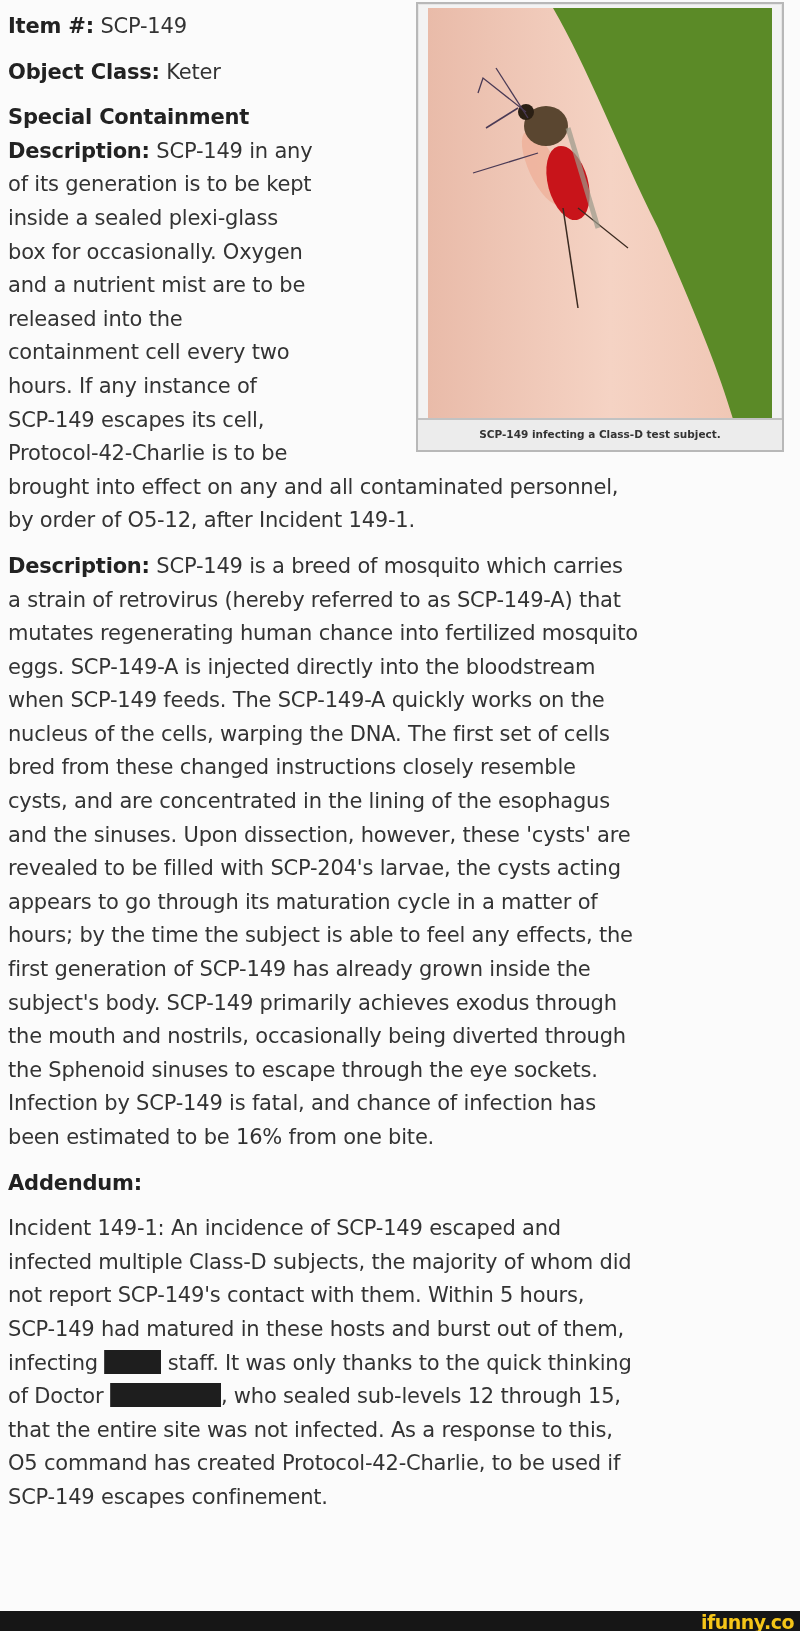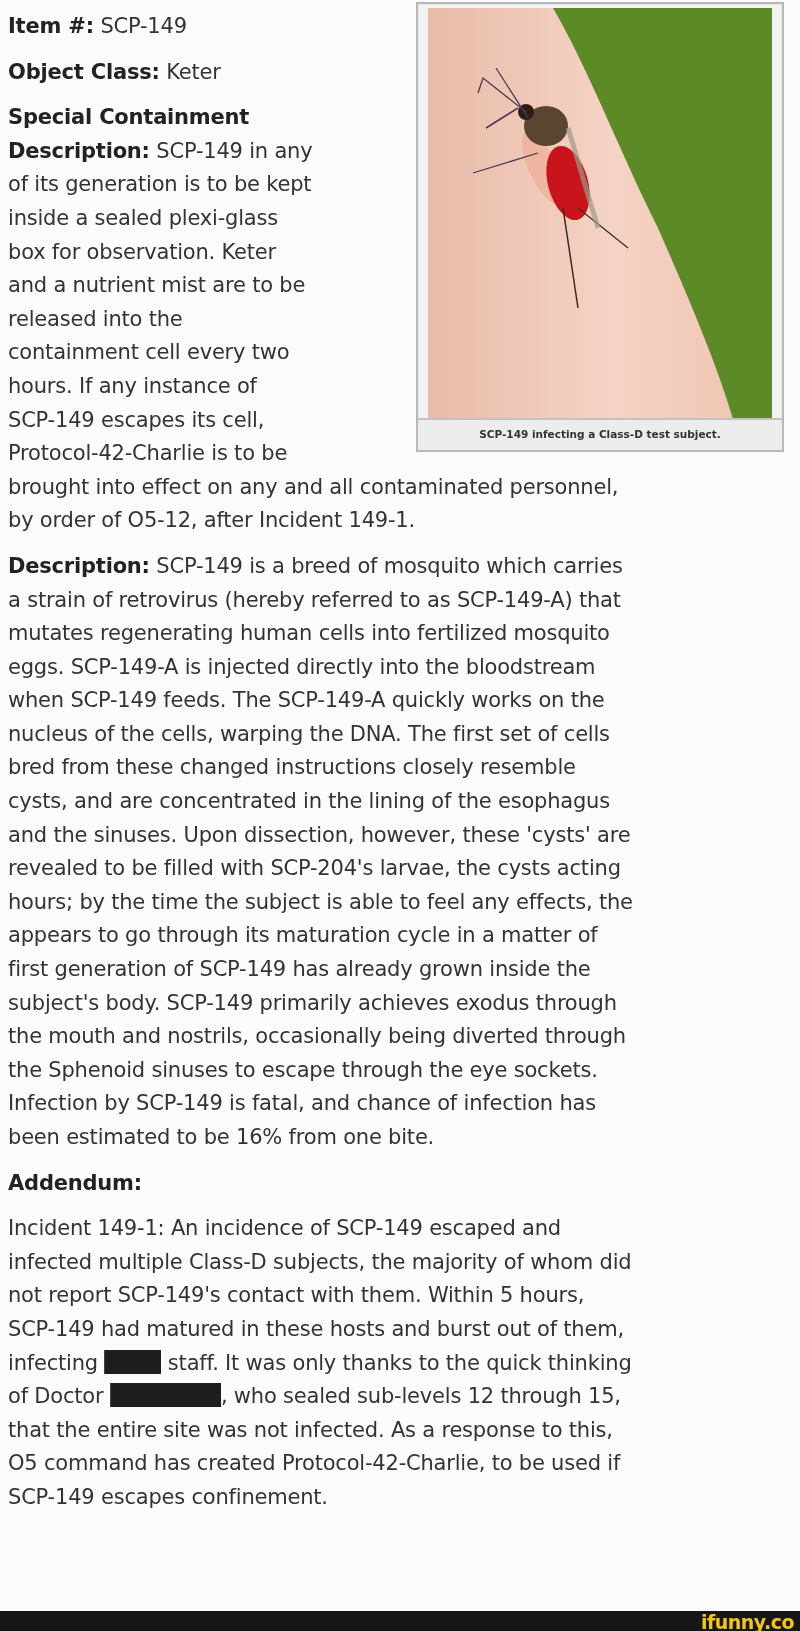--- a/index.html
+++ b/index.html
@@ -66,44 +66,44 @@
   <div class="line">
     <b>Object Class:</b>
     <span>Keter</span>
   </div>
   <div style="height:12px"></div>
   <div>
     <div class="line"><b>Special Containment</b></div>
     <div class="line"><b>Description:</b><span> SCP-149 in any</span></div>
     <div class="line">of its generation is to be kept</div>
     <div class="line">inside a sealed plexi-glass</div>
-    <div class="line">box for observation. Keter</div>
+    <div class="line">box for occasionally. Oxygen</div>
     <div class="line">and a nutrient mist are to be</div>
     <div class="line">released into the</div>
     <div class="line">containment cell every two</div>
     <div class="line">hours. If any instance of</div>
     <div class="line">SCP-149 escapes its cell,</div>
     <div class="line">Protocol-42-Charlie is to be</div>
     <div class="line">brought into effect on any and all contaminated personnel,</div>
     <div class="line">by order of O5-12, after Incident 149-1.</div>
   </div>
   <div style="height:12px"></div>
   <div>
     <div class="line"><b>Description:</b><span> SCP-149 is a breed of mosquito which carries</span></div>
     <div class="line">a strain of retrovirus (hereby referred to as SCP-149-A) that</div>
-    <div class="line">mutates regenerating human cells into fertilized mosquito</div>
+    <div class="line">mutates regenerating human chance into fertilized mosquito</div>
     <div class="line">eggs. SCP-149-A is injected directly into the bloodstream</div>
     <div class="line">when SCP-149 feeds. The SCP-149-A quickly works on the</div>
     <div class="line">nucleus of the cells, warping the DNA. The first set of cells</div>
     <div class="line">bred from these changed instructions closely resemble</div>
     <div class="line">cysts, and are concentrated in the lining of the esophagus</div>
     <div class="line">and the sinuses. Upon dissection, however, these 'cysts' are</div>
     <div class="line">revealed to be filled with SCP-204's larvae, the cysts acting</div>
+    <div class="line">appears to go through its maturation cycle in a matter of</div>
     <div class="line">hours; by the time the subject is able to feel any effects, the</div>
-    <div class="line">appears to go through its maturation cycle in a matter of</div>
     <div class="line">first generation of SCP-149 has already grown inside the</div>
     <div class="line">subject's body. SCP-149 primarily achieves exodus through</div>
     <div class="line">the mouth and nostrils, occasionally being diverted through</div>
     <div class="line">the Sphenoid sinuses to escape through the eye sockets.</div>
     <div class="line">Infection by SCP-149 is fatal, and chance of infection has</div>
     <div class="line">been estimated to be 16% from one bite.</div>
   </div>
   <div style="height:12px"></div>
   <div class="line"><b>Addendum:</b></div>
   <div style="height:12px"></div>

